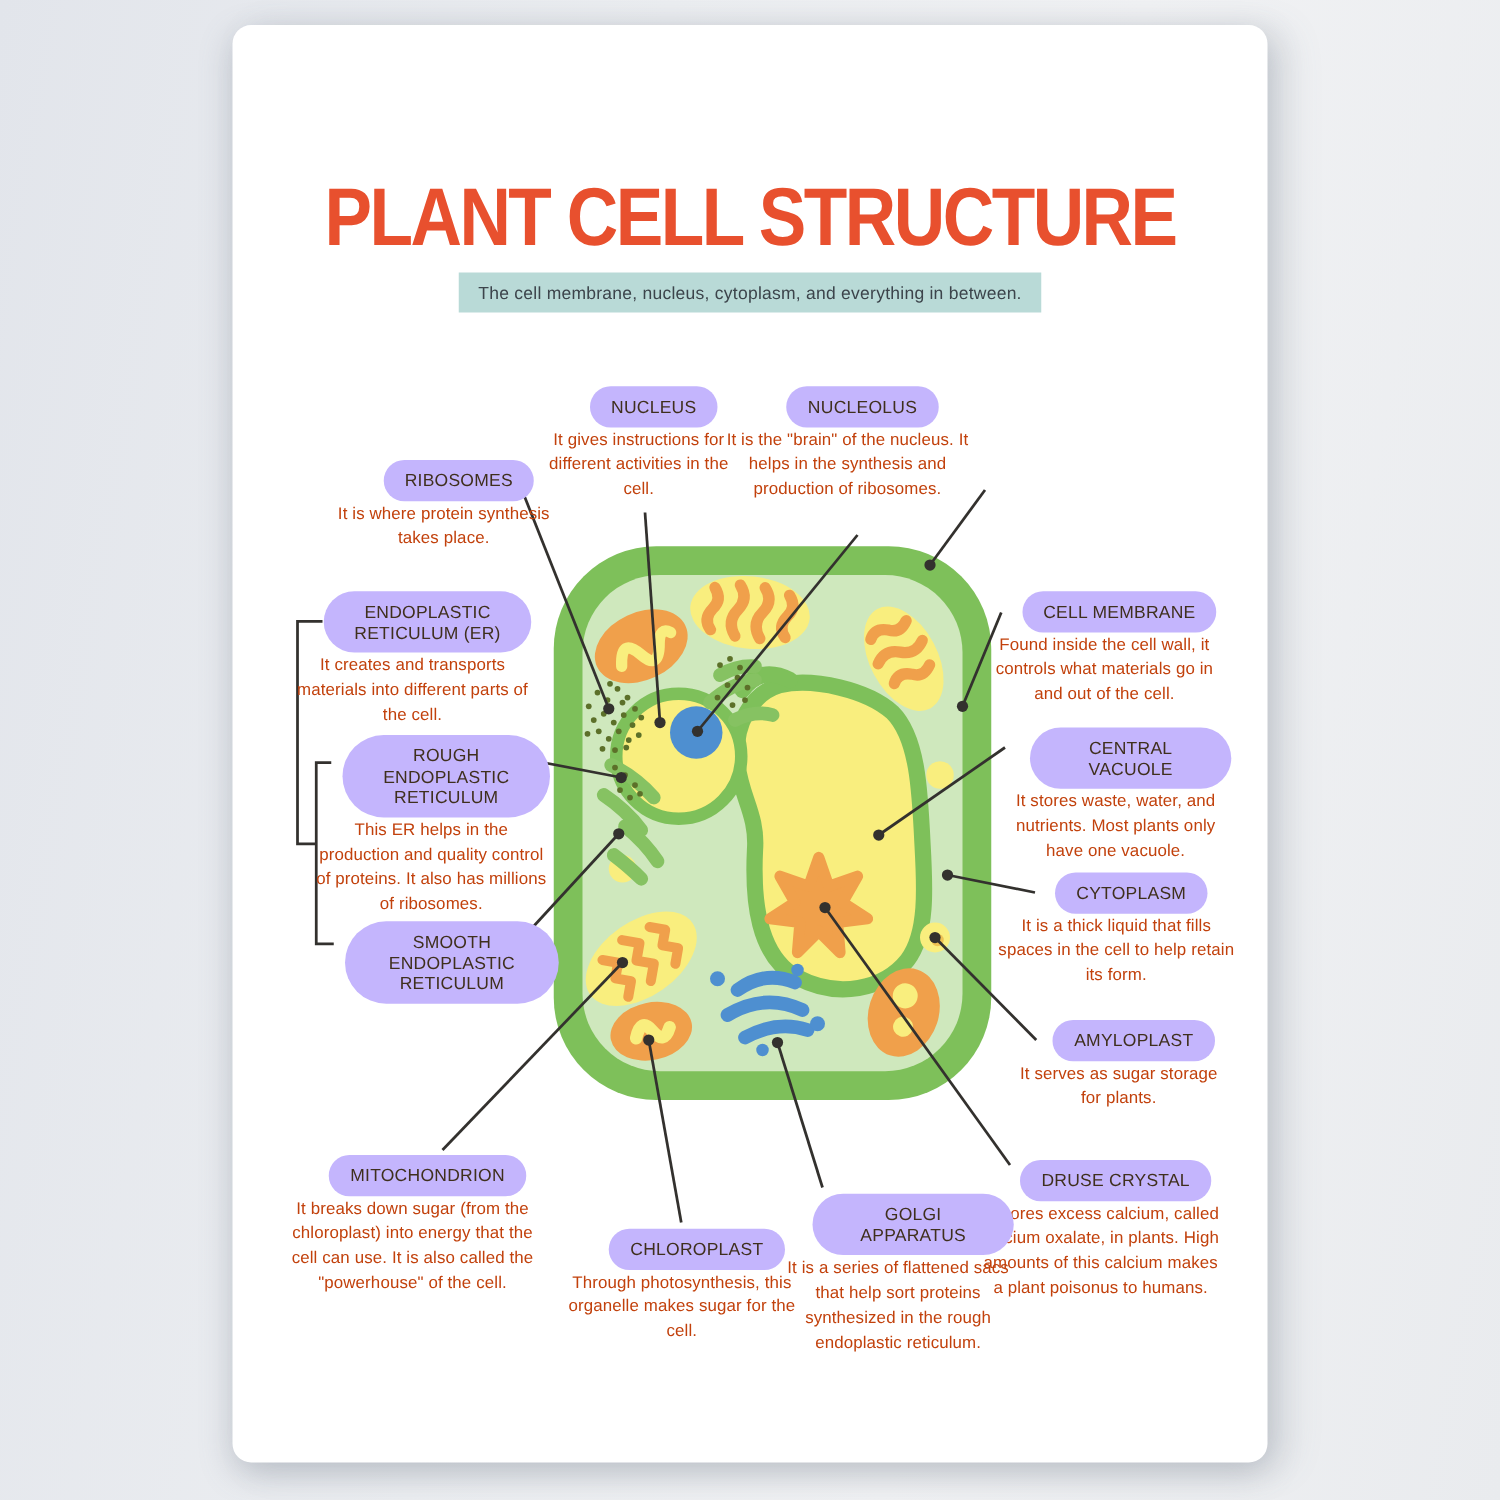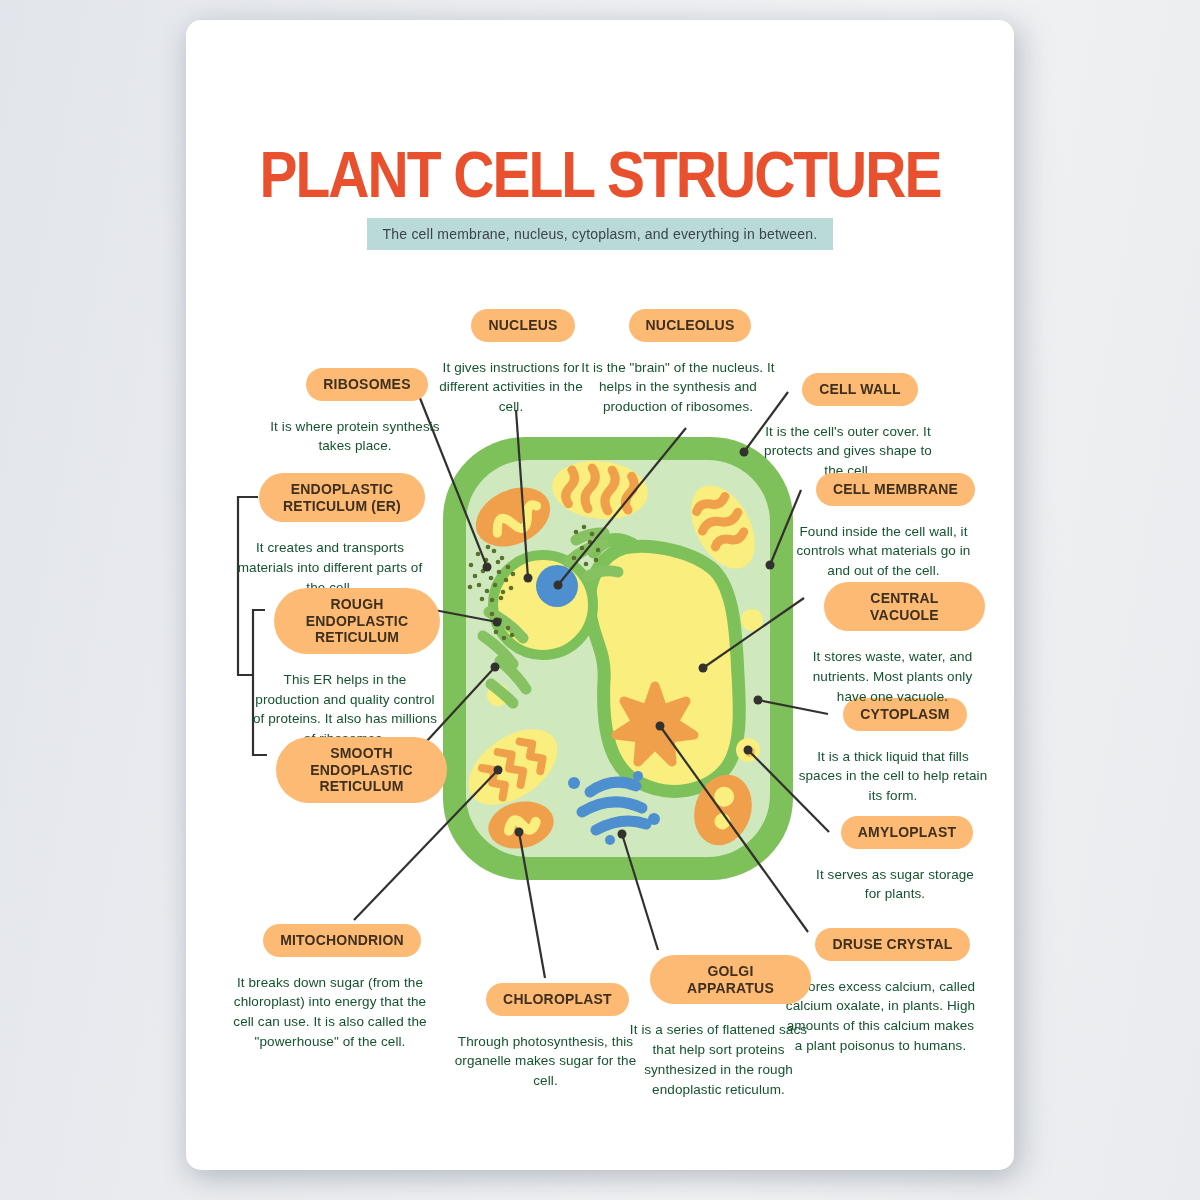--- a/index.html
+++ b/index.html
@@ -22,27 +22,27 @@
   }
   #subtitle-bar{
     position:absolute;left:0;top:198px;width:828px;text-align:center;
   }
   #subtitle-bar .hl{
     display:inline-block;background:#b9dad7;color:#3c444b;
     font-size:14px;padding:8px 16px;letter-spacing:.2px;
   }
   .callout{position:absolute;text-align:center;}
   .pill{
-    display:inline-block;background:#fdba74;color:#3f2f1d;
-    font-weight:700;font-size:14px;line-height:1.18;
+    display:inline-block;background:#c4b5fd;color:#3f2f1d;
+    font-weight:400;font-size:14px;line-height:1.18;
     padding:8px 17px;border-radius:999px;letter-spacing:.2px;margin-left:24px;
   }
   .pill2{max-width:150px;}
   .desc{
-    margin-top:16px;color:#14532d;font-size:13.5px;line-height:1.48;letter-spacing:.1px;
+    margin-top:0;color:#c2410c;font-size:13.5px;line-height:1.48;letter-spacing:.1px;
   }
   svg{position:absolute;left:0;top:0;}
 </style>
 </head>
 <body>
 
 <div id="poster">
 
   <div id="title">PLANT CELL STRUCTURE</div>
   <div id="subtitle-bar">
@@ -223,24 +223,20 @@
   <div class="callout" style="left:79px;top:348px;width:180px">
     <div class="pill">RIBOSOMES</div>
     <div class="desc">It is where protein synthesis takes place.</div>
   </div>
 
   <div class="callout" style="left:392px;top:289px;width:200px">
     <div class="pill">NUCLEOLUS</div>
     <div class="desc">It is the "brain" of the nucleus. It helps in the synthesis and production of ribosomes.</div>
   </div>
 
-  <div class="callout" style="left:572px;top:353px;width:180px">
-    <div class="pill">CELL WALL</div>
-    <div class="desc">It is the cell's outer cover. It protects and gives shape to the cell.</div>
-  </div>
 
   <div class="callout" style="left:600px;top:453px;width:195px">
     <div class="pill">CELL MEMBRANE</div>
     <div class="desc">Found inside the cell wall, it controls what materials go in and out of the cell.</div>
   </div>
 
   <div class="callout" style="left:49px;top:453px;width:190px">
     <div class="pill pill2">ENDOPLASTIC RETICULUM (ER)</div>
     <div class="desc">It creates and transports materials into different parts of the cell.</div>
   </div>

